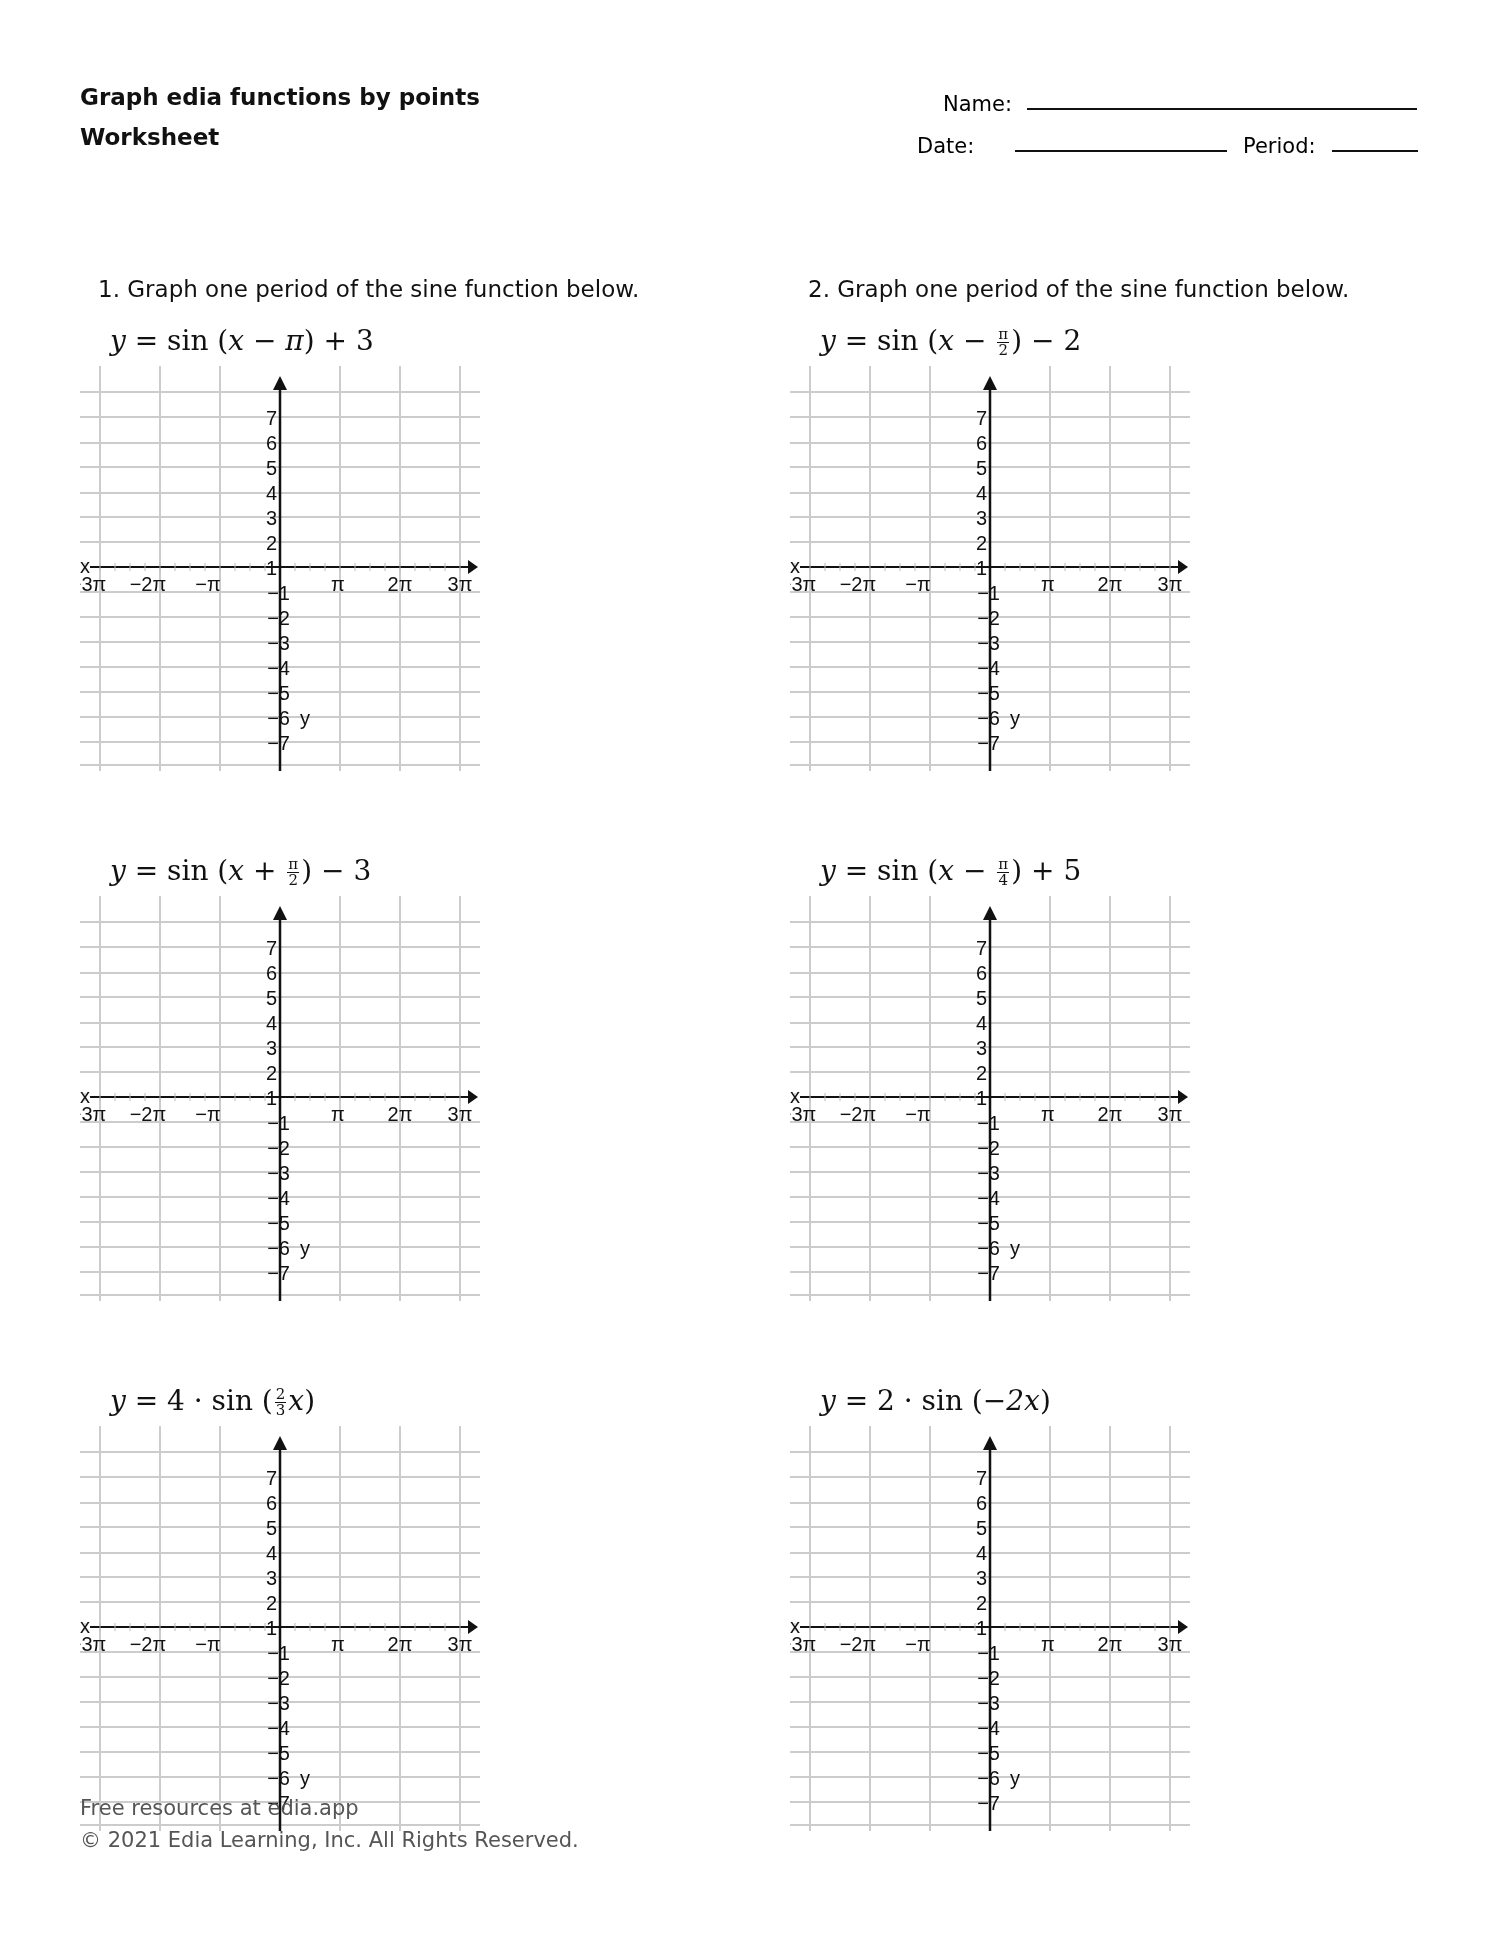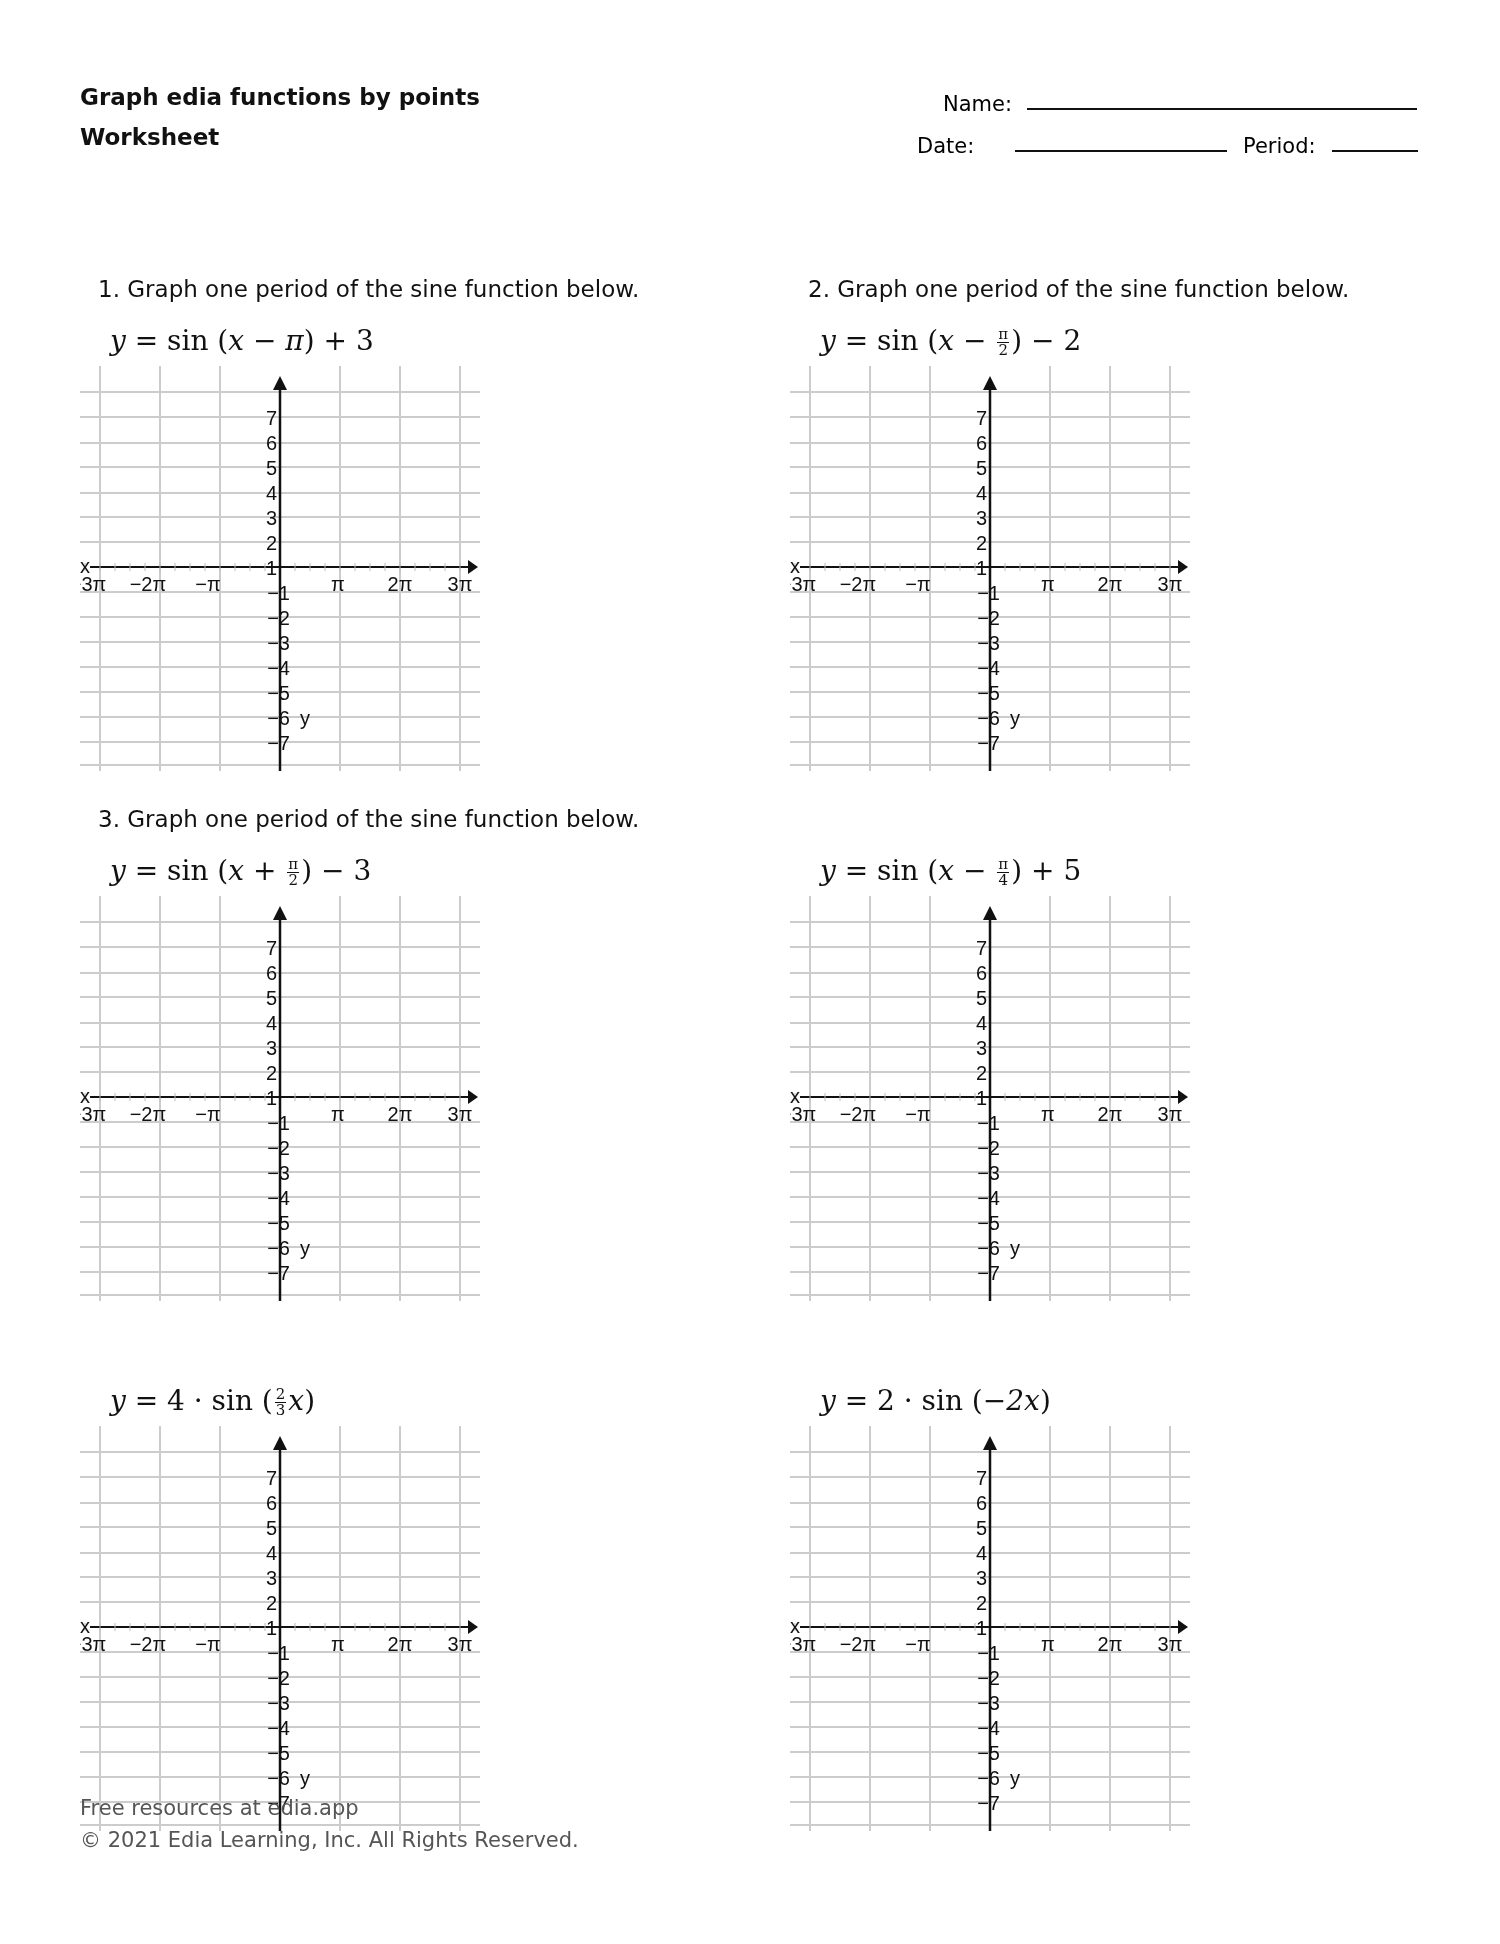--- a/index.html
+++ b/index.html
@@ -188,21 +188,20 @@
         <text x="210" y="259" font-family="&quot;Liberation Sans&quot;, sans-serif" font-size="20" fill="#111" text-anchor="end">−2</text>
         <text x="210" y="284" font-family="&quot;Liberation Sans&quot;, sans-serif" font-size="20" fill="#111" text-anchor="end">−3</text>
         <text x="210" y="309" font-family="&quot;Liberation Sans&quot;, sans-serif" font-size="20" fill="#111" text-anchor="end">−4</text>
         <text x="210" y="334" font-family="&quot;Liberation Sans&quot;, sans-serif" font-size="20" fill="#111" text-anchor="end">−5</text>
         <text x="210" y="359" font-family="&quot;Liberation Sans&quot;, sans-serif" font-size="20" fill="#111" text-anchor="end">−6</text>
         <text x="210" y="384" font-family="&quot;Liberation Sans&quot;, sans-serif" font-size="20" fill="#111" text-anchor="end">−7</text>
         <text x="220" y="359" font-family="&quot;Liberation Sans&quot;, sans-serif" font-size="20" fill="#111" text-anchor="start">y</text>
       </svg>
     </div>
     <div class="problem" style="left: 80px; top: 806px;">
-      <div class="prompt">3. Graph one period of the sine function below.</div>
       <div class="equation"><i>y</i> = <span></span>sin (<i>x + </i><span class="frac"><span class="num">π</span><span class="den">2</span></span><i></i>) <span>− 3</span></div>
       <svg class="graph" width="400" height="405">
         <line x1="20" y1="0" x2="20" y2="405" stroke="#cccccc" stroke-width="2"></line>
         <line x1="80" y1="0" x2="80" y2="405" stroke="#cccccc" stroke-width="2"></line>
         <line x1="140" y1="0" x2="140" y2="405" stroke="#cccccc" stroke-width="2"></line>
         <line x1="260" y1="0" x2="260" y2="405" stroke="#cccccc" stroke-width="2"></line>
         <line x1="320" y1="0" x2="320" y2="405" stroke="#cccccc" stroke-width="2"></line>
         <line x1="380" y1="0" x2="380" y2="405" stroke="#cccccc" stroke-width="2"></line>
         <line x1="0" y1="26" x2="400" y2="26" stroke="#cccccc" stroke-width="2"></line>
         <line x1="0" y1="51" x2="400" y2="51" stroke="#cccccc" stroke-width="2"></line>

